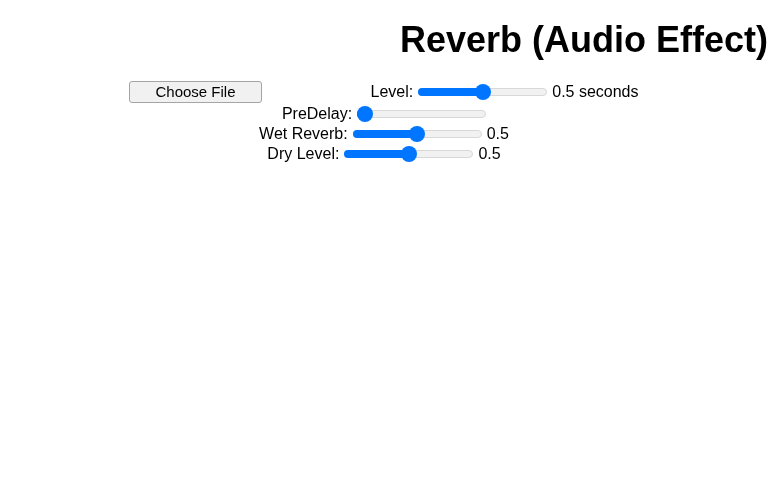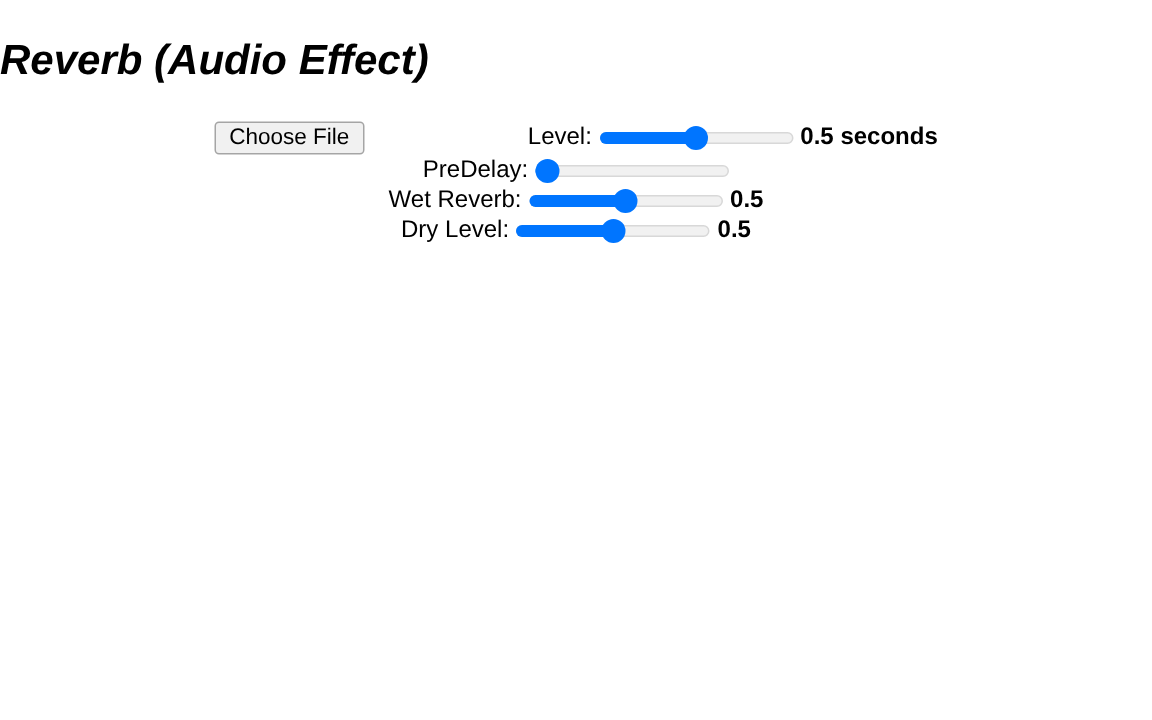--- a/index.html
+++ b/index.html
@@ -9,47 +9,46 @@
     background: #ffffff;
     width: 768px;
     height: 480px;
     overflow: hidden;
     font-family: "Liberation Sans", sans-serif;
     font-size: 16px;
     color: #000000;
   }
   h1 {
     margin: 21px 0 21px 0;
-    font-size: 28px;
+    font-size: 36px;
     line-height: 37px;
     font-weight: bold;
-    text-align: left;
-    font-style: italic;
+    text-align: right;
   }
   .controls { width: 768px; }
   .row {
     display: flex;
     align-items: center;
     justify-content: center;
     height: 20px;
     white-space: nowrap;
   }
   .row-1 { height: 25px; }
   .label { margin-right: 5px; }
-  .value { margin-left: 5px; font-weight: bold; }
+  .value { margin-left: 5px; }
   
   .file-input { display: inline-flex; align-items: center; }
   .file-btn {
     font-family: "Liberation Sans", sans-serif;
     font-size: 15px;
     color: #000000;
     background: #f1f1f1;
     border: 1px solid #a5a5a5;
     border-radius: 3px;
-    padding: 1px 9px;
+    padding: 1px 25px;
     height: 22px;
     line-height: 18px;
     margin-right: 6px;
     cursor: default;
   }
   .spacer { display: inline-block; width: 103px; height: 1px; }
   
   .slider {
     position: relative;
     display: inline-block;

